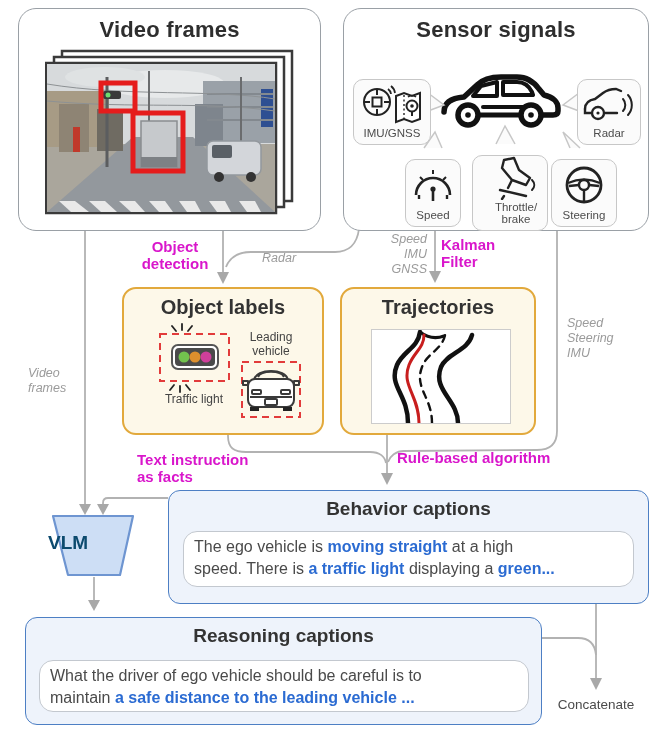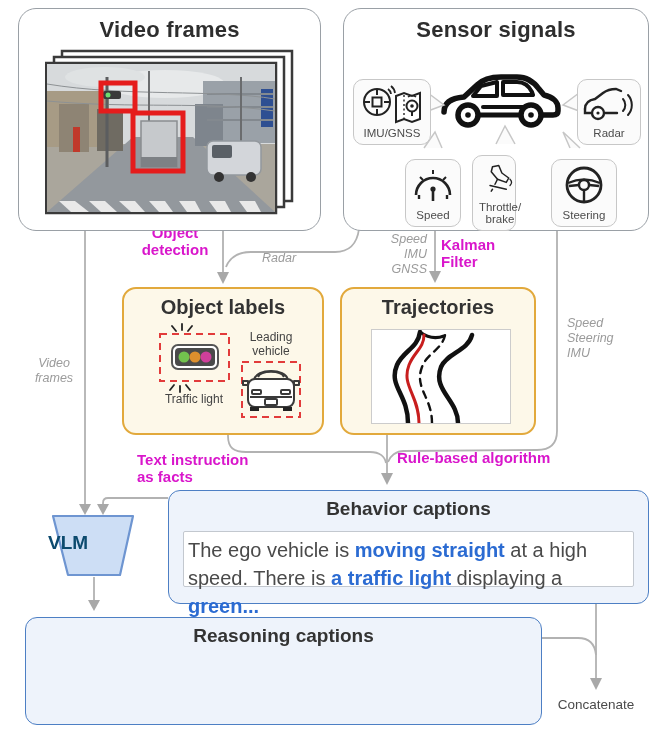--- a/index.html
+++ b/index.html
@@ -18,22 +18,22 @@
   .callout .clabel{font-size:11.5px;color:#4c4c4c;text-align:center;line-height:1.1;}
   .callout .cicon{flex:1;display:flex;align-items:center;justify-content:center;width:100%;}
   
   .obox{position:absolute;background:#fdf8e9;border:2px solid #e2a93c;border-radius:14px;}
   .obox-title{position:absolute;left:0;right:0;top:7px;text-align:center;
        font-size:20px;font-weight:700;color:#333;}
   
   .bluebox{position:absolute;background:#eef3fb;border:1.6px solid #4d7fc4;border-radius:12px;}
   .bluebox-title{position:absolute;left:0;right:0;top:7px;text-align:center;
        font-size:19px;font-weight:600;color:#333;}
-  .inner-caption{position:absolute;background:#fff;border:1px solid #c3c8cf;border-radius:2px;
-       font-size:20px;line-height:1.4;color:#4a4a4a;padding:4px 4px;box-sizing:border-box;}
+  .inner-caption{position:absolute;background:#fff;border:1px solid #c3c8cf;border-radius:14px;
+       font-size:16px;line-height:1.4;color:#4a4a4a;padding:4px 10px;box-sizing:border-box;}
   .seg-bold{color:#2b6bd2;font-weight:700;}
   
   .mag-label{position:absolute;color:#d916cb;font-weight:700;font-size:15px;line-height:1.15;}
   .gray-label{position:absolute;color:#9b9b9b;font-style:italic;font-size:12.5px;line-height:1.2;}
   .plain-label{position:absolute;color:#4a4a4a;font-size:13.5px;}
   .small-label{font-size:12px;color:#444;line-height:1.15;text-align:center;}
   
   svg{display:block;}
   .noptr{pointer-events:none;}
 </style>
@@ -218,21 +218,21 @@
           <path d="M5 30 A17 17 0 1 1 39 30" fill="none" stroke="#222" stroke-width="2.6"></path>
           <path d="M22 5 V9 M9 12 L12 15 M35 12 L32 15" stroke="#222" stroke-width="2"></path>
           <circle cx="22" cy="24" r="2.6" fill="#222"></circle>
           <line x1="22" y1="24" x2="22" y2="36" stroke="#222" stroke-width="2.6"></line>
           <path d="M8 30 L8 34 M36 30 L36 34" stroke="#222" stroke-width="2.4"></path>
         </svg>
       </div>
       <div class="clabel">Speed</div>
     </div>
 
-    <div class="callout" style="left:128px;top:134px;width:44px;height:76px;padding-left:12px;">
+    <div class="callout" style="left:128px;top:134px;width:76px;height:76px;padding-left:12px;">
       <div class="cicon">
         <svg width="48" height="44" viewBox="0 0 48 44">
           <g stroke="#222" fill="none" stroke-width="2.4" stroke-linecap="round" stroke-linejoin="round">
             <path d="M12 4 L22 2 L27 14 L38 22 L34 29 L20 24 L10 12 Z"></path>
             <path d="M20 24 L16 32"></path>
             <path d="M8 34 L34 40"></path>
             <path d="M12 40 L10 43"></path>
             <path d="M40 24 C43 27 43 31 40 34" stroke-width="2"></path>
           </g>
         </svg>
@@ -321,31 +321,33 @@
   </div>
 
   <div class="bluebox" style="left:168px;top:490px;width:479px;height:112px;z-index:2;">
     <div class="bluebox-title">Behavior captions</div>
     <div class="inner-caption pre" style="left:14px;top:40px;width:451px;height:56px;"><span>The ego vehicle is </span><span class="seg-bold">moving straight</span><span> at a high
 speed. There is </span><span class="seg-bold">a traffic light</span><span> displaying a </span><span class="seg-bold">green...</span></div>
   </div>
 
   <div class="bluebox" style="left:25px;top:617px;width:515px;height:106px;z-index:2;">
     <div class="bluebox-title">Reasoning captions</div>
-  </div>
-
-  <div class="mag-label pre" style="left:125px;top:224px;width:100px;text-align:center;">Object
+    <div class="inner-caption pre" style="left:13px;top:42px;width:490px;height:52px;"><span>What the driver of ego vehicle should be careful is to
+maintain </span><span class="seg-bold">a safe distance to the leading vehicle</span><span class="seg-bold"> ...</span></div>
+  </div>
+
+  <div class="mag-label pre" style="left:125px;top:238px;width:100px;text-align:center;">Object
 detection</div>
   <div class="gray-label" style="left:262px;top:251px;">Radar</div>
   <div class="gray-label pre" style="left:377px;top:232px;width:50px;text-align:right;">Speed
 IMU
 GNSS</div>
   <div class="mag-label pre" style="left:441px;top:236px;">Kalman
 Filter</div>
-  <div class="gray-label pre" style="left:28px;top:356px;width:52px;text-align:center;">Video
+  <div class="gray-label pre" style="left:28px;top:366px;width:52px;text-align:left;">Video
 frames</div>
   <div class="gray-label pre" style="left:567px;top:316px;">Speed
 Steering
 IMU</div>
   <div class="mag-label pre" style="left:100px;top:451px;margin-left:37px;">Text instruction
 as facts</div>
   <div class="mag-label" style="left:397px;top:449px;">Rule-based algorithm</div>
   <div class="plain-label" style="left:546px;top:697px;width:100px;text-align:center;">Concatenate</div>
 
 </div>

